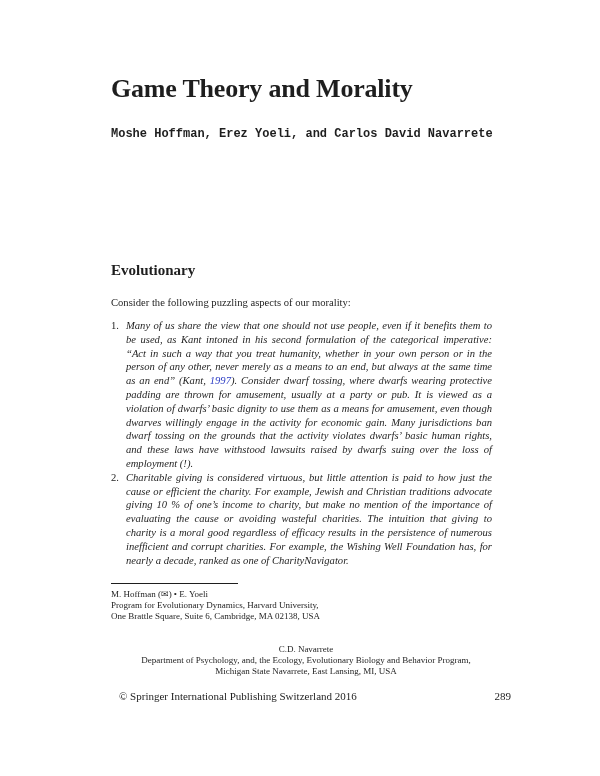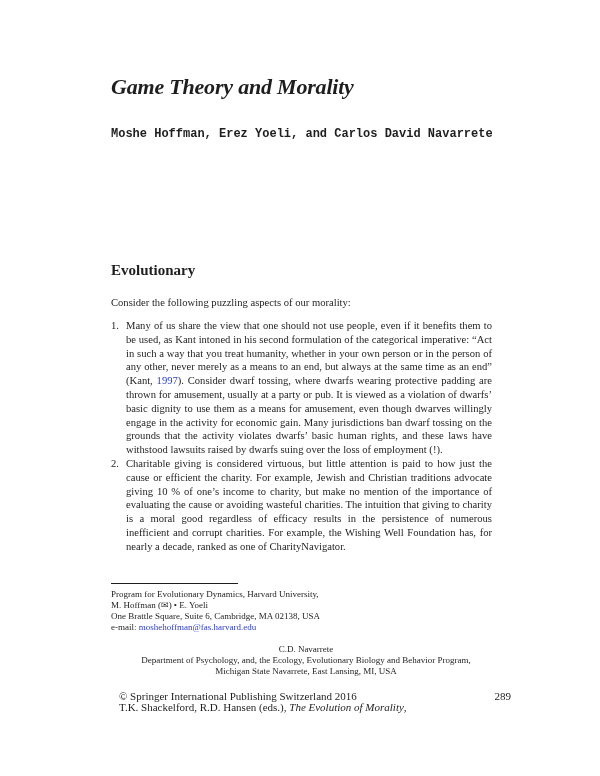--- a/index.html
+++ b/index.html
@@ -1,28 +1,28 @@
 <!DOCTYPE html>
 <html><head>
 <meta charset="utf-8">
 <style>
   html, body { margin:0; padding:0; }
   .page {
     position:relative; width:600px; height:776px; background:#ffffff;
     color:#1e1e1e; font-family:"Liberation Serif","DejaVu Serif",serif;
     overflow:hidden;
   }
-  .title { position:absolute; left:111px; top:74px; margin:0; font-size:22px; font-weight:bold; letter-spacing:-0.2px;font-style:italic; }
+  .title { position:absolute; left:111px; top:74px; margin:0; font-size:26px; font-weight:bold; letter-spacing:-0.2px; }
   .authors { position:absolute; left:111px; top:127px; font-size:12px; font-weight:bold;font-family:Liberation Mono, monospace; }
   .heading { position:absolute; left:111px; top:262px; margin:0; font-size:15px; font-weight:bold; }
   .intro { position:absolute; left:111px; top:297px; margin:0; font-size:10.6px;font-family:Liberation Serif, serif; }
   .list { position:absolute; left:111px; top:319px; width:381px; font-size:10.6px; line-height:13.8px; }
   .list-item { display:flex; }
   .num { flex:0 0 15px; width:15px; }
-  .item-text { flex:1; text-align:justify; }
+  .item-text { flex:1; text-align:justify;font-style:italic; }
   .link { color:#2c3cc4; text-decoration:none; cursor:pointer; }
   .fn-rule { position:absolute; left:111px; top:583px; width:127px; height:0; border-top:1.2px solid #1e1e1e; }
   .footnote { position:absolute; left:111px; width:390px; font-size:9px; line-height:11px; }
   .fn1 { top:589px; }
   .fn2 { top:644px;text-align:center; }
   .imprint { position:absolute; left:111px; top:691px; width:392px; font-size:11px; line-height:11px;margin-left:8px; }
   .imprint-row { display:flex; justify-content:space-between; }
   .env { font-size:9px; }
 </style>
 </head>
@@ -45,33 +45,31 @@
     </div>
     <div class="list-item">
       <span class="num">2.</span>
       <div class="item-text">Charitable giving is considered virtuous, but little attention is paid to how just the cause or efficient the charity. For example, Jewish and Christian traditions advocate giving 10 % of one’s income to charity, but make no mention of the importance of evaluating the cause or avoiding wasteful charities. The intuition that giving to charity is a moral good regardless of efficacy results in the persistence of numerous inefficient and corrupt charities. For example, the Wishing Well Foundation has, for nearly a decade, ranked as one of CharityNavigator.</div>
     </div>
   </div>
 
   <div class="fn-rule"></div>
 
   <div class="footnote fn1">
+    <div><span>M. Hoffman (</span><span class="env">✉</span><span>) • E. Yoeli</span></div>
     <div>Program for Evolutionary Dynamics, Harvard University,</div>
-    <div><span>M. Hoffman (</span><span class="env">✉</span><span>) • E. Yoeli</span></div>
     <div>One Brattle Square, Suite 6, Cambridge, MA 02138, USA</div>
-    <div><span>e-mail: </span><a class="link">moshehoffman@fas.harvard.edu</a></div>
   </div>
 
   <div class="footnote fn2">
     <div>C.D. Navarrete</div>
     <div>Department of Psychology, and, the Ecology, Evolutionary Biology and Behavior Program,</div>
     <div>Michigan State Navarrete, East Lansing, MI, USA</div>
   </div>
 
   <div class="imprint">
     <div class="imprint-row">
       <span>© Springer International Publishing Switzerland 2016</span>
       <span>289</span>
     </div>
-    <div><span>T.K. Shackelford, R.D. Hansen (eds.), </span><i>The Evolution of Morality</i><span>,</span></div>
   </div>
 
 </div>
 
 </body></html>

